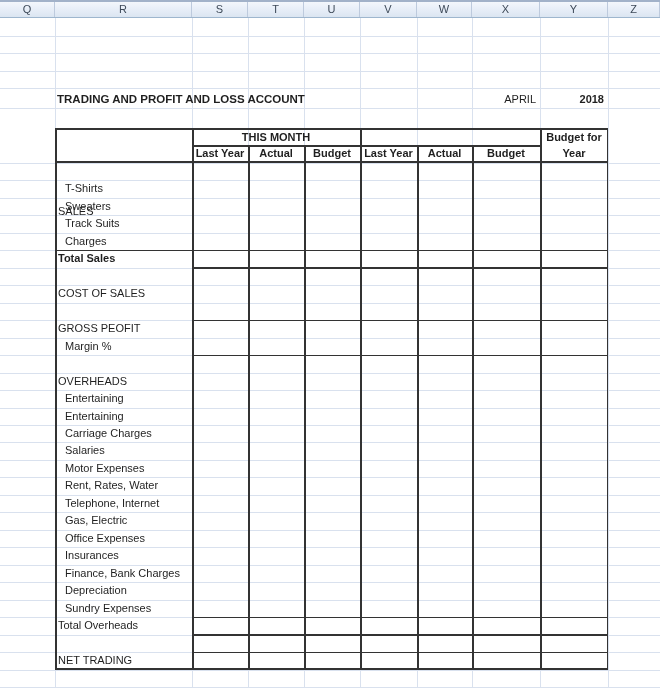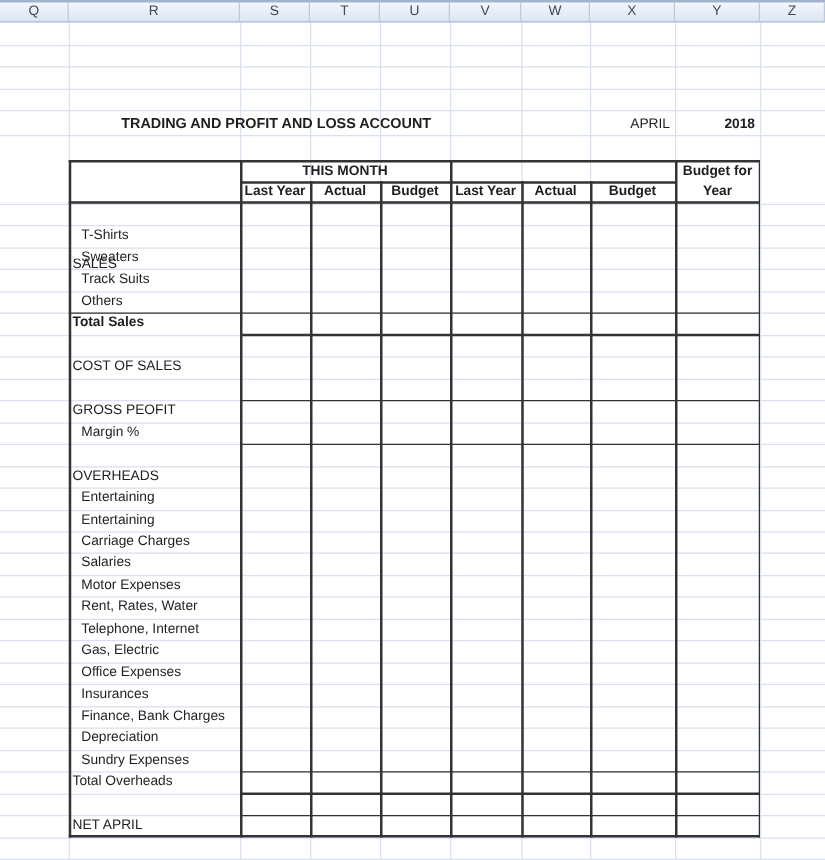--- a/index.html
+++ b/index.html
@@ -23,21 +23,21 @@
     border-top:2px solid #a2b2c9;border-bottom:1px solid #9eb6ce;box-sizing:border-box;
   }
   .colcell{
     position:absolute;top:0;height:15px;line-height:15px;text-align:center;
     font-size:11px;color:var(--header-text);border-right:1px solid #bdcadd;box-sizing:border-box;
   }
   
   .bl{position:absolute;background:var(--border);z-index:3;}
   
   .cell{position:absolute;z-index:4;font-size:11px;white-space:nowrap;}
-  #title-cell{left:57px;top:90px;height:19px;line-height:19px;font-weight:bold;font-size:11.5px;padding-left:40px;}
+  #title-cell{left:57px;top:90px;height:19px;line-height:19px;font-weight:bold;font-size:11.5px;}
   #month-cell{left:472px;top:90px;width:64px;height:19px;line-height:19px;font-weight:normal;text-align:right;}
   #year-cell{left:540px;top:90px;width:64px;height:19px;line-height:19px;font-weight:bold;text-align:right;}
   .gh{top:129px;height:16px;line-height:16px;text-align:center;font-weight:bold;}
   #gh-this-month{left:192px;width:168px;}
   #gh-ytd{left:360px;width:180px;}
   #gh-budget{left:540px;width:68px;}
   .sh{top:146px;height:15px;line-height:15px;text-align:center;font-weight:bold;}
   .shc0{left:192px;width:56px;}
   .shc1{left:248px;width:56px;}
   .shc2{left:304px;width:56px;}
@@ -153,21 +153,21 @@
   <div class="cell sh shc3">Last Year</div>
   <div class="cell sh shc4">Actual</div>
   <div class="cell sh shc5">Budget</div>
   <div class="cell sh shc6">Year</div>
 
   <div id="row-labels">
       <div class="rowlabel ind0" style="top: 162.8px; height: 17.48px; line-height: 17.48px; margin-top: 40px;">SALES</div>
       <div class="rowlabel ind1" style="top: 180.28px; height: 17.48px; line-height: 17.48px;">T-Shirts</div>
       <div class="rowlabel ind1" style="top: 197.76px; height: 17.48px; line-height: 17.48px;">Sweaters</div>
       <div class="rowlabel ind1" style="top: 215.24px; height: 17.48px; line-height: 17.48px;">Track Suits</div>
-      <div class="rowlabel ind1" style="top: 232.72px; height: 17.48px; line-height: 17.48px;">Others</div>
+      <div class="rowlabel ind1" style="top: 232.72px; height: 17.48px; line-height: 17.48px;">Charges</div>
       <div class="rowlabel ind0" style="top: 250.2px; height: 17.48px; line-height: 17.48px; font-weight: bold;">Total Sales</div>
       <div class="rowlabel ind0" style="top: 267.68px; height: 17.48px; line-height: 17.48px;"></div>
       <div class="rowlabel ind0" style="top: 285.16px; height: 17.48px; line-height: 17.48px;">COST OF SALES</div>
       <div class="rowlabel ind0" style="top: 302.64px; height: 17.48px; line-height: 17.48px;"></div>
       <div class="rowlabel ind0" style="top: 320.12px; height: 17.48px; line-height: 17.48px;">GROSS PEOFIT</div>
       <div class="rowlabel ind1" style="top: 337.6px; height: 17.48px; line-height: 17.48px;">Margin %</div>
       <div class="rowlabel ind0" style="top: 355.08px; height: 17.48px; line-height: 17.48px;"></div>
       <div class="rowlabel ind0" style="top: 372.56px; height: 17.48px; line-height: 17.48px;">OVERHEADS</div>
       <div class="rowlabel ind1" style="top: 390.04px; height: 17.48px; line-height: 17.48px;">Entertaining</div>
       <div class="rowlabel ind1" style="top: 407.52px; height: 17.48px; line-height: 17.48px;">Entertaining</div>
@@ -177,16 +177,16 @@
       <div class="rowlabel ind1" style="top: 477.44px; height: 17.48px; line-height: 17.48px;">Rent, Rates, Water</div>
       <div class="rowlabel ind1" style="top: 494.92px; height: 17.48px; line-height: 17.48px;">Telephone, Internet</div>
       <div class="rowlabel ind1" style="top: 512.4px; height: 17.48px; line-height: 17.48px;">Gas, Electric</div>
       <div class="rowlabel ind1" style="top: 529.88px; height: 17.48px; line-height: 17.48px;">Office Expenses</div>
       <div class="rowlabel ind1" style="top: 547.36px; height: 17.48px; line-height: 17.48px;">Insurances</div>
       <div class="rowlabel ind1" style="top: 564.84px; height: 17.48px; line-height: 17.48px;">Finance, Bank Charges</div>
       <div class="rowlabel ind1" style="top: 582.32px; height: 17.48px; line-height: 17.48px;">Depreciation</div>
       <div class="rowlabel ind1" style="top: 599.8px; height: 17.48px; line-height: 17.48px;">Sundry Expenses</div>
       <div class="rowlabel ind0" style="top: 617.28px; height: 17.48px; line-height: 17.48px;">Total Overheads</div>
       <div class="rowlabel ind0" style="top: 634.76px; height: 17.48px; line-height: 17.48px;"></div>
-      <div class="rowlabel ind0" style="top: 652.24px; height: 17.48px; line-height: 17.48px;">NET APRIL</div>
+      <div class="rowlabel ind0" style="top: 652.24px; height: 17.48px; line-height: 17.48px;">NET TRADING</div>
     </div>
 
 </div>
 
 </body></html>

